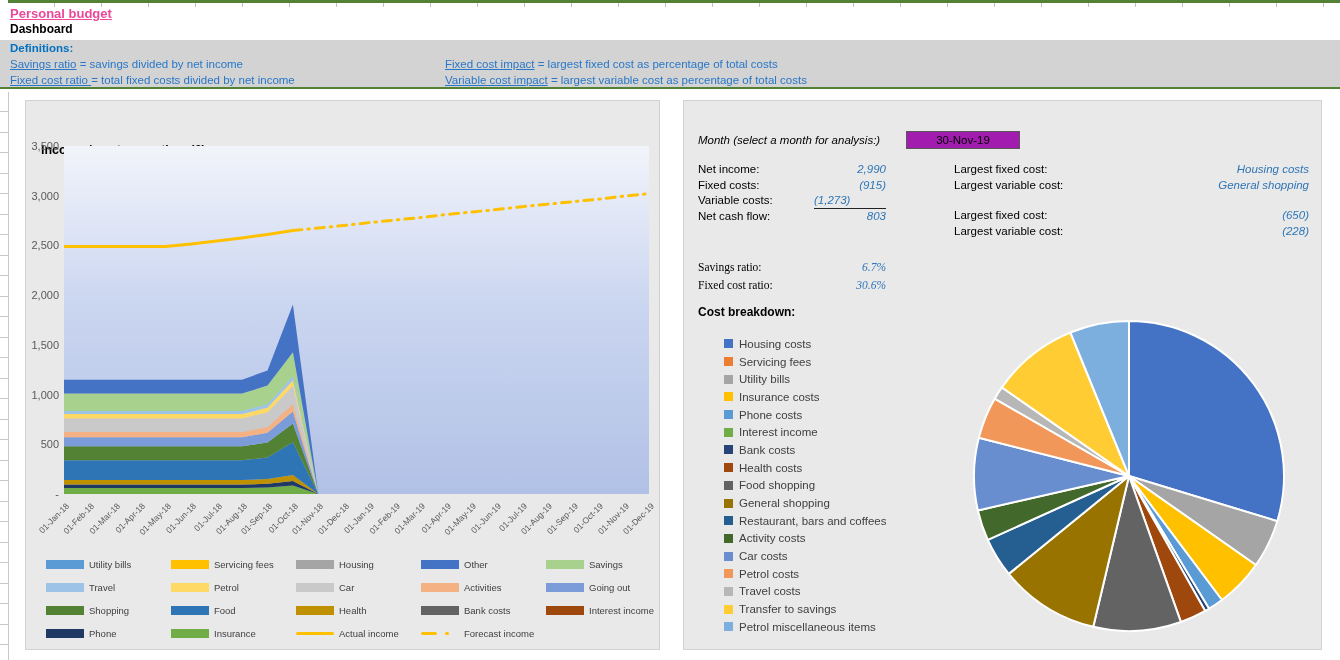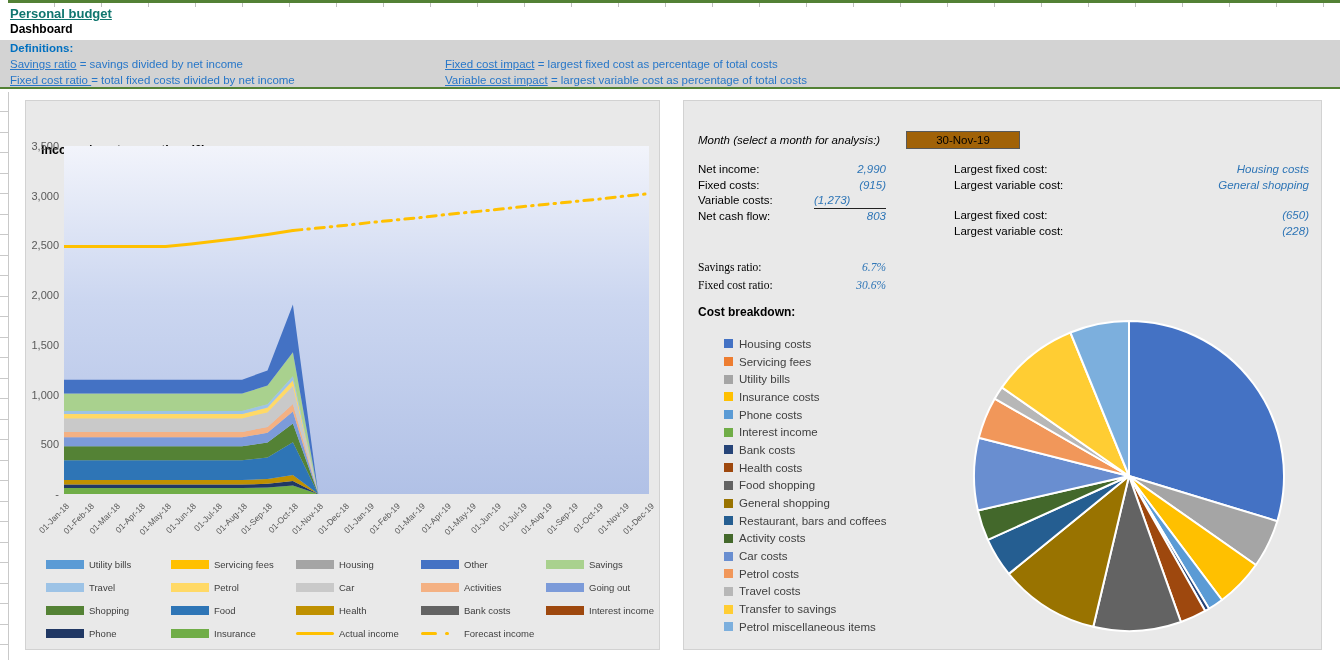--- a/index.html
+++ b/index.html
@@ -4,21 +4,21 @@
 <style>
   * { margin:0; padding:0; box-sizing:border-box; }
   html,body { width:1340px; height:660px; background:#FFFFFF; overflow:hidden;
     font-family:"Liberation Sans", sans-serif; position:relative; }
   .abs { position:absolute; }
 
   
   .top-green { left:8px; top:0; width:1332px; height:3px; background:#538135; }
   .top-ticks { left:8px; top:3px; width:1332px; height:4px;
     background:repeating-linear-gradient(90deg, transparent 0 46px, #BFBFBF 46px 47px); }
-  .wb-title { left:10px; top:6px; font-size:13px; font-weight:bold; text-decoration:underline; color:#0f766e; }
+  .wb-title { left:10px; top:6px; font-size:13px; font-weight:bold; text-decoration:underline; color:#ec4899; }
   .wb-sub   { left:10px; top:22px; font-size:12px; font-weight:bold; color:#000; }
 
   .def-band { left:0; top:40px; width:1340px; height:49px; background:#D3D3D3; border-bottom:2px solid #538135; }
   .def-head { left:10px; top:42px; font-size:11.5px; font-weight:bold; color:#0070C0; }
   .def-line { font-size:11.5px; color:#2877C8; white-space:nowrap; }
   .def-line .term { text-decoration:underline; }
   .dl1 { left:10px;  top:58px; }
   .dl2 { left:10px;  top:74px; }
   .dl3 { left:445px; top:58px; }
   .dl4 { left:445px; top:74px; }
@@ -43,21 +43,21 @@
     grid-template-columns:125px 125px 125px 125px auto; row-gap:13px; }
   .lg-item { display:flex; align-items:center; height:10px; font-size:9.5px; color:#404040; white-space:nowrap; }
   .sw-area { width:38px; height:9px; margin-right:5px; flex:none; }
   .sw-line { width:38px; height:3px; border-radius:2px; margin-right:5px; flex:none; }
   .sw-dash { width:38px; height:3px; margin-right:5px; flex:none; display:flex; align-items:center; }
   .sw-dash i { display:block; height:3px; border-radius:1.5px; }
 
   
   .mt { left:14px; top:9px; }
   .month-label { left:14px; top:33px; font-size:11.5px; font-style:italic; color:#000; }
-  .month-cell { left:222px; top:30px; width:114px; height:18px; background:#a16207;
+  .month-cell { left:222px; top:30px; width:114px; height:18px; background:#a21caf;
     border:1px solid #595959; font-size:11.5px; color:#000; text-align:center; line-height:16px; }
   .stat-block { display:block; }
   .stat-row { display:flex; height:15.5px; line-height:15.5px; font-size:11.5px; }
   .sr-label { color:#000; white-space:nowrap; }
   .sr-value { margin-left:auto; font-style:italic; color:#2E75B6; text-align:left; white-space:nowrap; }
   .sr-value.total-line { border-bottom:1.5px solid #222; min-width:72px; }
   .sl  { left:14px;  top:61px;  width:188px; }
   .srt { left:270px; top:61px;  width:355px; }
   .srm { left:270px; top:107px; width:355px; }
   .rl  { left:14px;  top:158px; width:188px;font-family:Liberation Serif, serif; }

